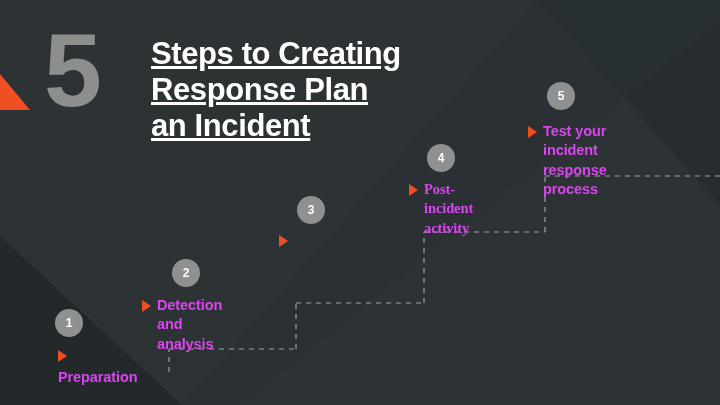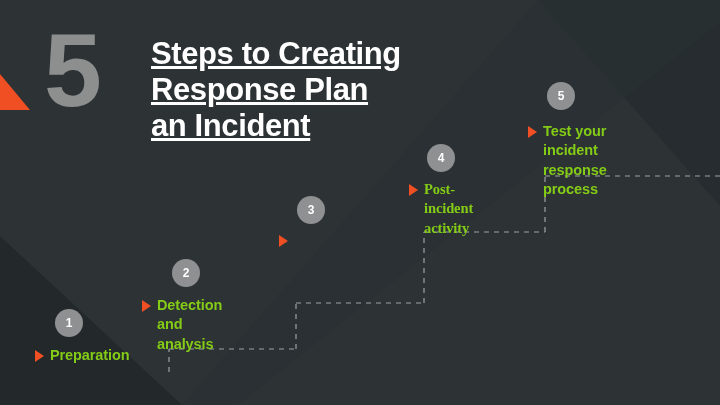--- a/index.html
+++ b/index.html
@@ -96,21 +96,21 @@
   }
   .tri {
     flex: 0 0 auto;
     margin-top: 4px;
     width: 0; height: 0;
     border-top: 6px solid transparent;
     border-bottom: 6px solid transparent;
     border-left: 9px solid #f04e23;
   }
   .step-label {
-    color: #84cc16;
+    color: #d946ef;
     font-size: 14.5px;
     font-weight: 700;
     line-height: 1.33;
     letter-spacing: -0.1px;
     white-space: pre-line;
   }
 </style>
 </head>
 <body>
 
@@ -150,21 +150,21 @@
       <path d="M424,232 L545,232"></path>
 
       <path d="M545,232 L545,176"></path>
 
       <path d="M545,176 L720,176"></path>
     </svg>
   </div>
 
   <div class="step">
     <div class="badge" style="left:55px; top:309px;">1</div>
-    <div class="step-body" style="left:35px; top:346px;">
+    <div class="step-body" style="left:58px; top:346px;flex-direction:column;">
       <span class="tri"></span>
       <span class="step-label">Preparation</span>
     </div>
   </div>
 
   <div class="step">
     <div class="badge" style="left:172px; top:259px;">2</div>
     <div class="step-body" style="left:142px; top:296px;">
       <span class="tri"></span>
       <span class="step-label">Detection

